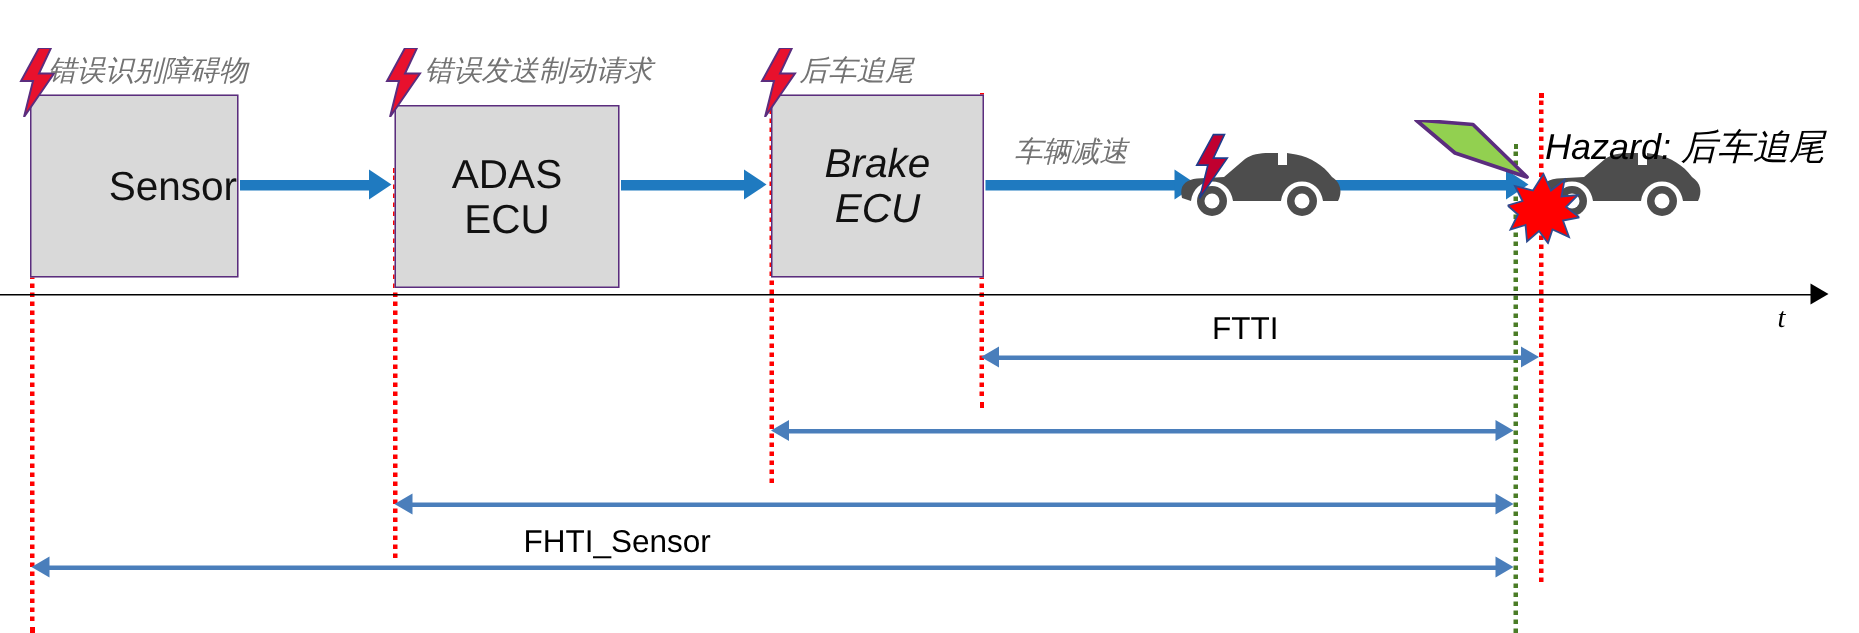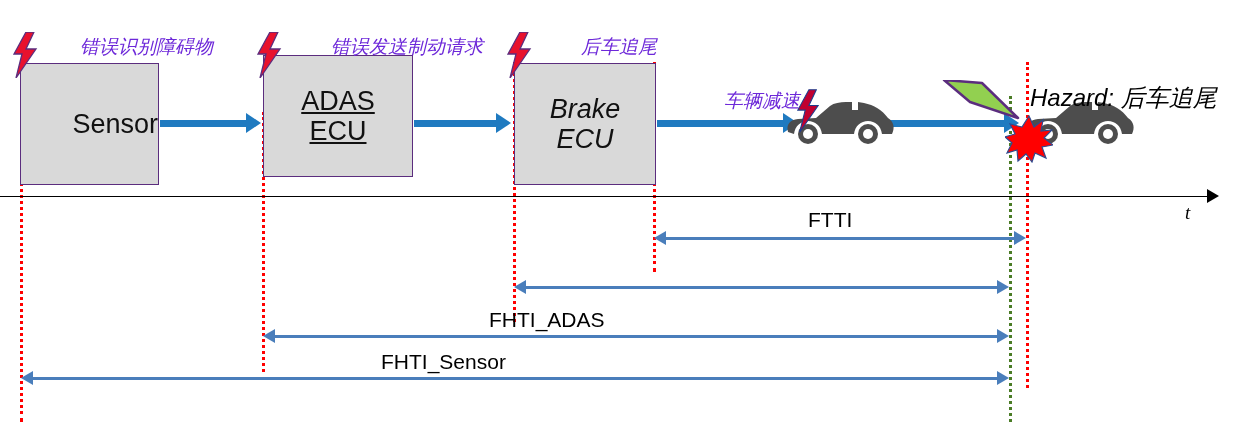--- a/index.html
+++ b/index.html
@@ -12,22 +12,22 @@
 
   .vline{position:absolute;width:0;border-left:3px dotted #ff0000;}
   .vline.green{border-left:3px dotted #4a7c26;}
 
   .axis-line{position:absolute;left:0;top:196px;width:1213px;height:0;border-top:1.6px solid #000;}
   .axis-head{position:absolute;left:1207px;top:189px;width:0;height:0;
              border-top:7px solid transparent;border-bottom:7px solid transparent;border-left:12px solid #000;}
   .axis-label{position:absolute;left:1185px;top:202px;font-style:italic;font-size:19px;color:#000;
               font-family:"Liberation Serif",serif;}
 
-  .lbl-zh{position:absolute;font-style:italic;font-size:19px;color:#6d28d9;white-space:nowrap;
-          font-family:"Liberation Sans",sans-serif;margin-left:48px;}
+  .lbl-zh{position:absolute;font-style:italic;font-size:19px;color:#737373;white-space:nowrap;
+          font-family:"Liberation Sans",sans-serif;}
 
   .bolt{position:absolute;width:26px;height:46px;}
 
   .flow{position:absolute;height:7px;background:#1f7ac0;}
   .flow-head{position:absolute;width:0;height:0;border-top:10px solid transparent;
              border-bottom:10px solid transparent;border-left:15px solid #1f7ac0;}
 
   .mline{position:absolute;height:3px;background:#4a7ebb;}
   .mhead-r{position:absolute;width:0;height:0;border-top:7px solid transparent;
            border-bottom:7px solid transparent;border-left:12px solid #4a7ebb;}
@@ -54,21 +54,21 @@
   <div class="vline" style="left:20px;top:146px;height:276px;"></div>
   <div class="vline" style="left:262px;top:112px;height:260px;"></div>
   <div class="vline" style="left:513px;top:62px;height:260px;"></div>
   <div class="vline" style="left:653px;top:62px;height:210px;"></div>
   <div class="vline green" style="left:1009px;top:96px;height:326px;"></div>
   <div class="vline" style="left:1026px;top:62px;height:326px;"></div>
 
   <div class="blk" style="left:20px;top:63px;width:137px;height:120px;justify-content:flex-end;">
     <span>Sensor</span>
   </div>
-  <div class="blk" style="left:263px;top:55px;width:148px;height:120px;white-space:pre-line;text-decoration:underline;">
+  <div class="blk" style="left:263px;top:70px;width:148px;height:120px;white-space:pre-line;">
     <span>ADAS
 ECU</span>
   </div>
   <div class="blk" style="left:514px;top:63px;width:140px;height:120px;white-space:pre-line;font-style:italic;">
     <span>Brake
 ECU</span>
   </div>
 
   <svg class="bolt" style="left:12px;top:32px;" viewBox="0 0 26 46">
     <polygon points="14,0 2,22 10,22 4,46 24,17 14,17 22,0" fill="#e8112d" stroke="#5b2d7e" stroke-width="1.3"></polygon>
@@ -136,20 +136,19 @@
   <div class="mhead-r" style="left:1014px;top:231px;"></div>
   <div class="mlabel" style="left:808px;top:208px;">FTTI</div>
 
   <div class="mline" style="left:520px;top:286px;width:480px;"></div>
   <div class="mhead-l" style="left:514px;top:280px;"></div>
   <div class="mhead-r" style="left:997px;top:280px;"></div>
 
   <div class="mline" style="left:269px;top:335px;width:731px;"></div>
   <div class="mhead-l" style="left:263px;top:329px;"></div>
   <div class="mhead-r" style="left:997px;top:329px;"></div>
-  <div class="mlabel" style="left:489px;top:308px;">FHTI_ADAS</div>
 
   <div class="mline" style="left:27px;top:377px;width:973px;"></div>
   <div class="mhead-l" style="left:21px;top:371px;"></div>
   <div class="mhead-r" style="left:997px;top:371px;"></div>
-  <div class="mlabel" style="left:381px;top:350px;">FHTI_Sensor</div>
+  <div class="mlabel" style="left:349px;top:350px;">FHTI_Sensor</div>
 
 </div>
 
 </body></html>

